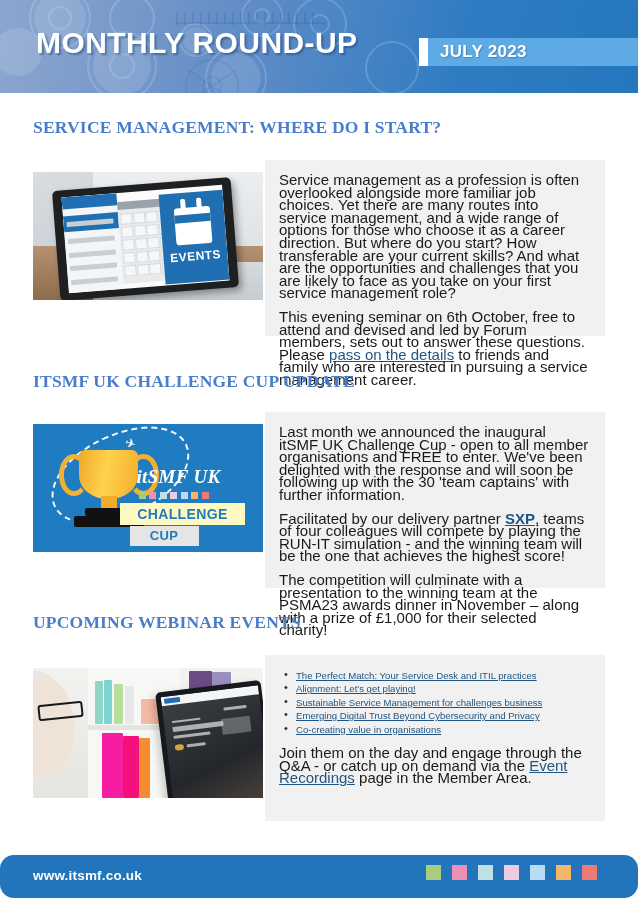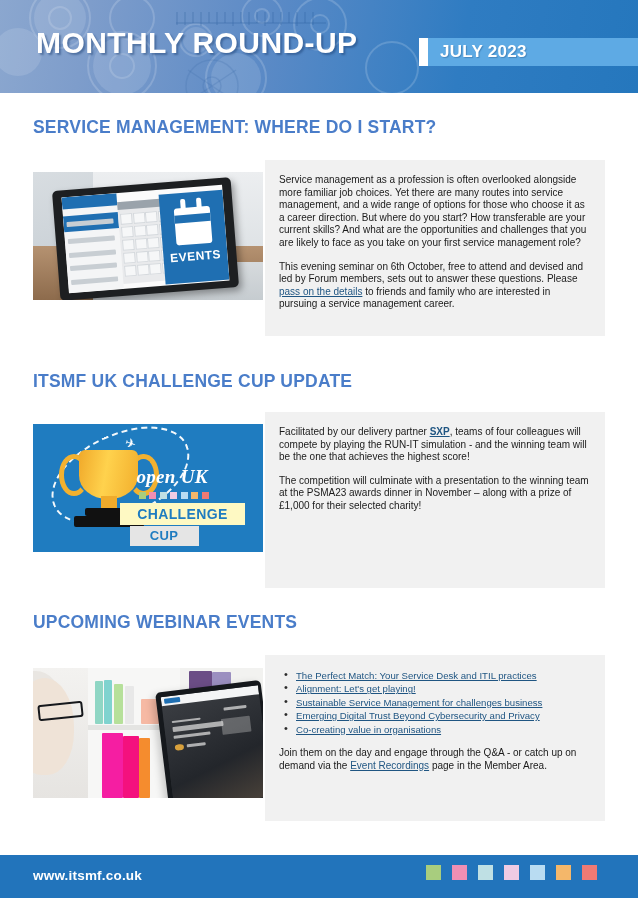--- a/index.html
+++ b/index.html
@@ -65,32 +65,33 @@
 
   
   .section-heading {
     position: absolute;
     left: 33px;
     font-size: 17.5px;
     font-weight: bold;
     color: #4a7dc9;
     letter-spacing: 0.2px;
     white-space: nowrap;
+    font-family: Liberation Serif, serif;
   }
   .panel {
     position: absolute;
     left: 265px;
     width: 340px;
     background: #f1f1f1;
     box-sizing: border-box;
     padding: 14px 16px 14px 14px;
   }
   .panel p {
     margin: 0 0 11px 0;
-    font-size: 10px;
+    font-size: 15px;
     line-height: 12.6px;
     color: #1a1a1a;
   }
   .panel p:last-child { margin-bottom: 0; }
   .panel a {
     color: #1f5582;
     text-decoration: underline;
     font-weight: normal;
   }
   .panel a.bold-link { font-weight: bold; }
@@ -189,20 +190,21 @@
   .web-dark { position:absolute; left:0; top:8%; width:100%; height:92%; background:linear-gradient(160deg,#3a3d42 0%,#23262b 60%,#4a423a 100%); }
   .web-txt { position:absolute; background:#cfcfcf; border-radius:1px; opacity:0.8; }
   .web-circ { position:absolute; border-radius:50%; }
 
   
   .footer {
     position: absolute;
     left: 0; top: 855px;
     width: 638px; height: 43px;
     background: #2274bb;
+    border-radius: 14px;
   }
   .footer-url {
     position: absolute;
     left: 33px; top: 13px;
     font-size: 13.5px;
     font-weight: bold;
     color: #ffffff;
     letter-spacing: 0.2px;
   }
   .footer-swatches {
@@ -342,40 +344,41 @@
     <div class="cup-orbit"></div>
     <div class="cup-plane">✈</div>
     <div class="cup-trophy">
       <div class="cup-handle l"></div>
       <div class="cup-handle r"></div>
       <div class="cup-bowl"></div>
       <div class="cup-stem"></div>
       <div class="cup-base1"></div>
       <div class="cup-base2"></div>
     </div>
-    <div class="cup-brand">open UK</div>
+    <div class="cup-brand">itSMF UK</div>
     <div class="cup-dots">
       <span style="background:#a8cd7e"></span>
       <span style="background:#ef8fb4"></span>
       <span style="background:#bfe0e4"></span>
       <span style="background:#efcbe3"></span>
       <span style="background:#b9dcf2"></span>
       <span style="background:#f4b76a"></span>
       <span style="background:#ef7a74"></span>
     </div>
     <div class="cup-ribbon1">
       <div class="txt">CHALLENGE</div>
     </div>
     <div class="cup-ribbon2">
       <div class="txt">CUP</div>
     </div>
   </div>
 </div>
 
 <div class="panel" style="top:412px; height:176px;">
+  <p>Last month we announced the inaugural itSMF UK Challenge Cup - open to all member organisations and FREE to enter. We've been delighted with the response and will soon be following up with the 30 'team captains' with further information.</p>
   <p><span>Facilitated by our delivery partner </span><a href="#" class="bold-link">SXP</a><span>, teams of four colleagues will compete by playing the RUN-IT simulation - and the winning team will be the one that achieves the highest score!</span></p>
   <p>The competition will culminate with a presentation to the winning team at the PSMA23 awards dinner in November – along with a prize of £1,000 for their selected charity!</p>
 </div>
 
 <div class="section-heading" style="top:612px">UPCOMING WEBINAR EVENTS</div>
 
 <div class="photo img-webinar" style="top:668px; width:230px; height:130px;">
   <div class="web-wallL"></div>
   <div class="web-shelf"></div>
   <div class="web-shelfline"></div>

